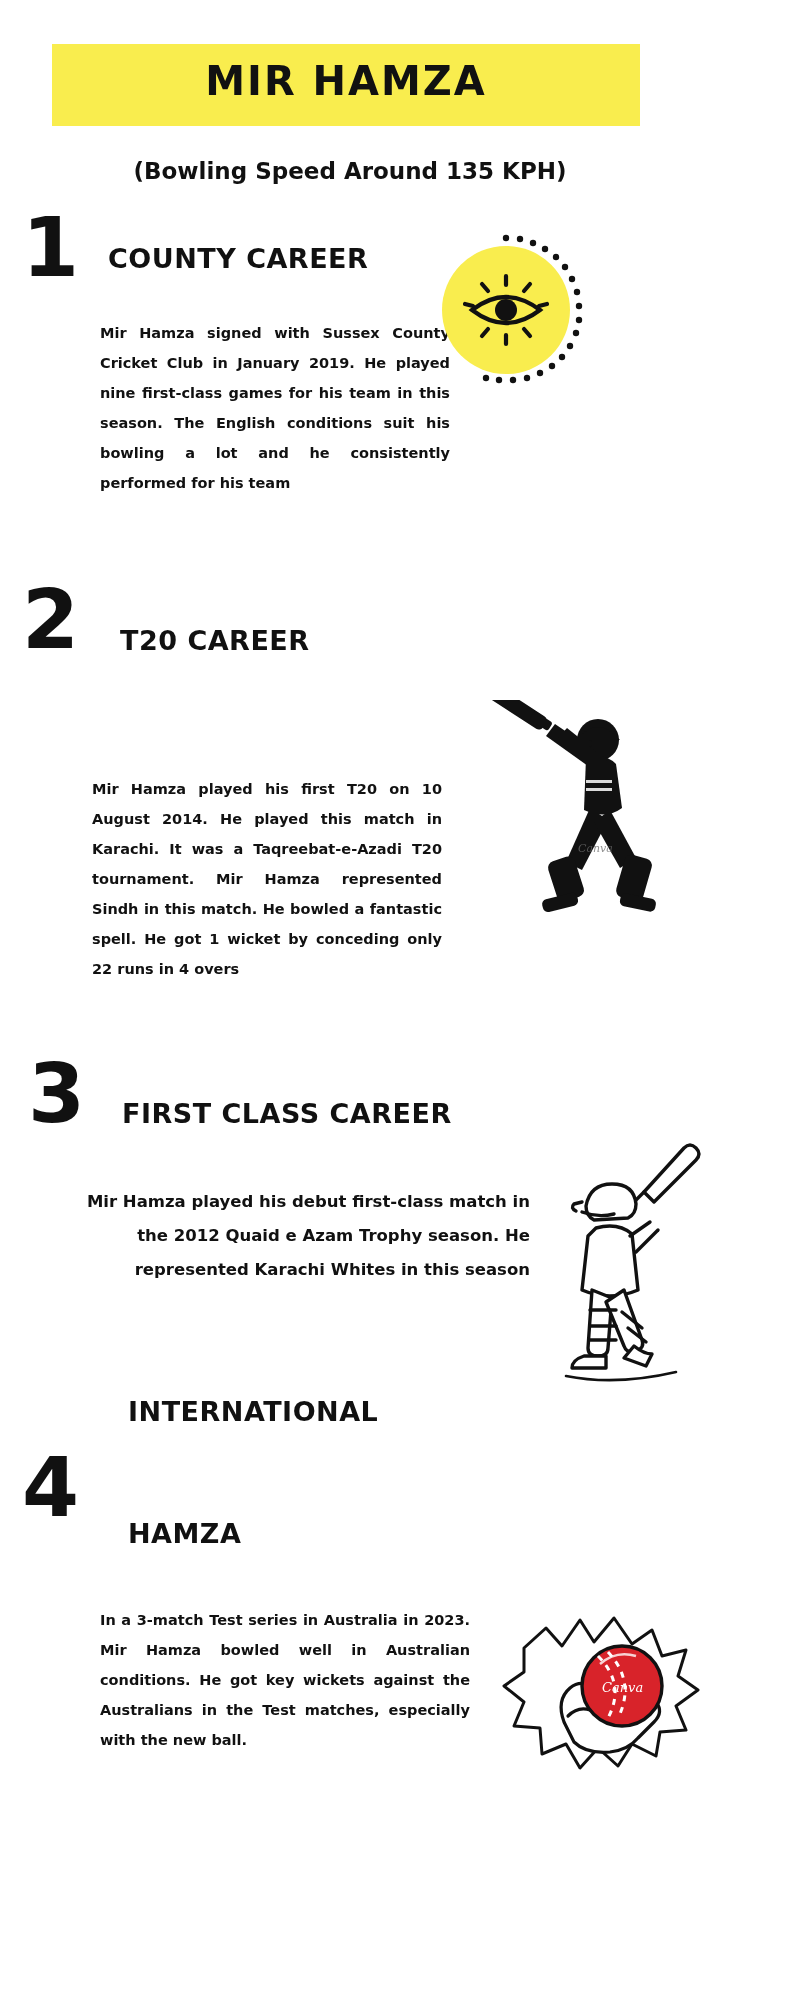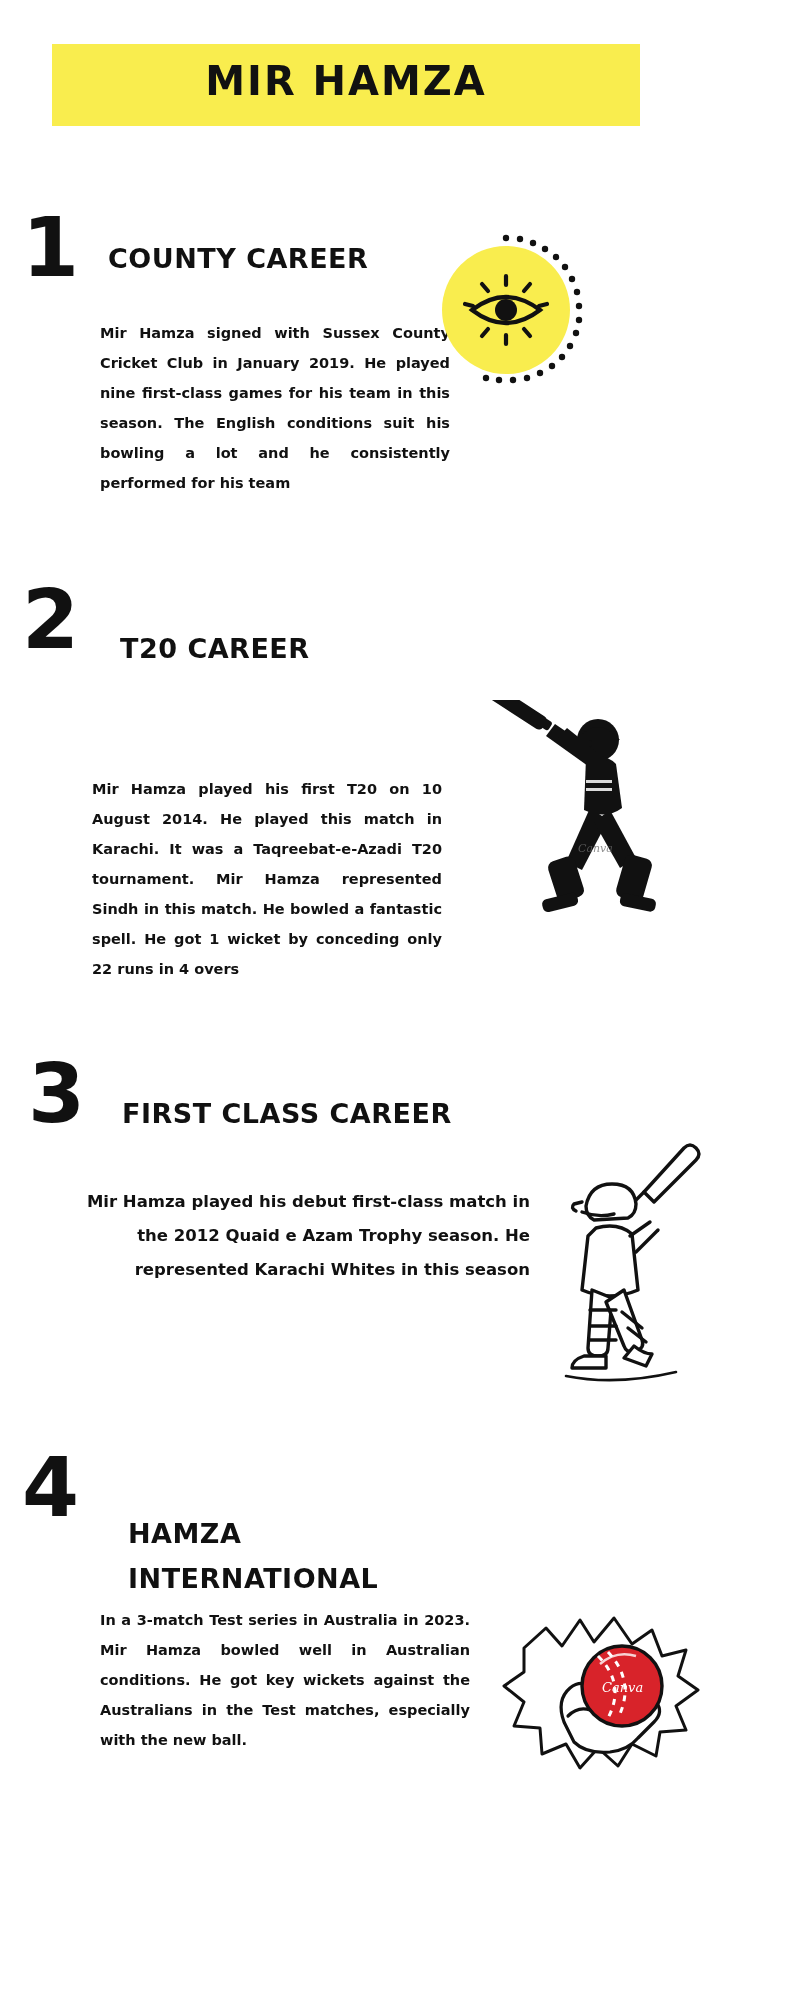--- a/index.html
+++ b/index.html
@@ -110,20 +110,21 @@
     color:#6a6a6a; font-size:11px; opacity:.75;
   }
 </style>
 </head>
 <body>
 
 <div class="page">
 
   <div class="title-band"></div>
   <div class="title-text">MIR HAMZA</div>
+  <div class="subtitle">(Bowling Speed Around 135 KPH)</div>
 
   <div class="section">
     <div class="num" style="left:22px; top:212px;">1</div>
     <div class="sec-title" style="left:108px; top:243px;">COUNTY  CAREER</div>
     <div class="body-text" style="left:100px; top:318px; width:350px;">Mir Hamza signed with Sussex County Cricket Club in January 2019. He played nine first-class games for his team in this season. The English conditions suit his bowling a lot and he consistently performed for his team</div>
 
     <div class="eye-wrap">
       <div class="eye-circle"></div>
       <svg class="eye-dots" width="160" height="180" viewBox="0 0 160 180">
         <g fill="#111">
@@ -158,21 +159,21 @@
           <path d="M74 107 v9"></path>
           <path d="M50 108 l6 -7"></path>
           <path d="M98 108 l-6 -7"></path>
         </g>
       </svg>
     </div>
   </div>
 
   <div class="section">
     <div class="num" style="left:22px; top:584px;">2</div>
-    <div class="sec-title" style="left:120px; top:625px;margin-top:8px;">T20 CAREER</div>
+    <div class="sec-title" style="left:120px; top:625px;">T20 CAREER</div>
     <div class="body-text" style="left:92px; top:730px; width:350px;margin-top:44px;">Mir Hamza played his first T20 on 10 August 2014. He played this match in Karachi. It was a Taqreebat-e-Azadi T20 tournament. Mir Hamza represented Sindh in this match. He bowled a fantastic spell. He got 1 wicket by conceding only 22 runs in 4 overs</div>
 
     <svg class="ill" style="left:468px; top:700px;" width="200" height="260" viewBox="0 0 200 260">
       <g fill="#111">
 
         <circle cx="130" cy="40" r="21"></circle>
         <path d="M108 40 q22 -26 44 0 z"></path>
         <rect x="106" y="40" width="18" height="7" rx="3"></rect>
 
         <path d="M118 58 q18 -6 30 6 l6 44 q-16 12 -38 2 z"></path>
@@ -228,21 +229,21 @@
         <path d="M36 216 q-12 4 -12 12 h34 v-12 z" fill="#ffffff"></path>
         <path d="M86 206 q10 8 18 8 l-6 12 -22 -8 z" fill="#ffffff"></path>
 
         <path d="M18 236 q50 10 110 -4" stroke-width="2.6"></path>
       </g>
     </svg>
   </div>
 
   <div class="section">
     <div class="num" style="left:22px; top:1452px;">4</div>
-    <div class="sec-title" style="left:128px; top:1563px;">INTERNATIONAL</div>
+    <div class="sec-title" style="left:128px; top:1396px;">INTERNATIONAL</div>
     <div class="sec-title" style="left:128px; top:1518px;">HAMZA</div>
     <div class="body-text" style="left:100px; top:1605px; width:370px;">In a 3-match Test series in Australia in 2023. Mir Hamza bowled well in Australian conditions. He got key wickets against the Australians in the Test matches, especially with the new ball.</div>
 
     <svg class="ill" style="left:498px; top:1590px;" width="210" height="210" viewBox="0 0 210 210">
 
       <g fill="#ffffff" stroke="#111" stroke-width="3" stroke-linejoin="round">
         <path d="M26 58 l22 -20 l16 18 l18 -26 l14 22 l20 -24 l18 26 l20 -14 l10 26 l24 -6 l-8 26 l20 14 l-22 16 l10 24 l-26 2 l-4 24 l-24 -12 l-14 22 l-20 -18 l-18 20 l-14 -24 l-24 10 l-2 -26 l-26 -2 l10 -24 l-20 -16 l20 -14 z"></path>
       </g>
 
       <g fill="#ffffff" stroke="#111" stroke-width="3.2" stroke-linejoin="round" stroke-linecap="round">

